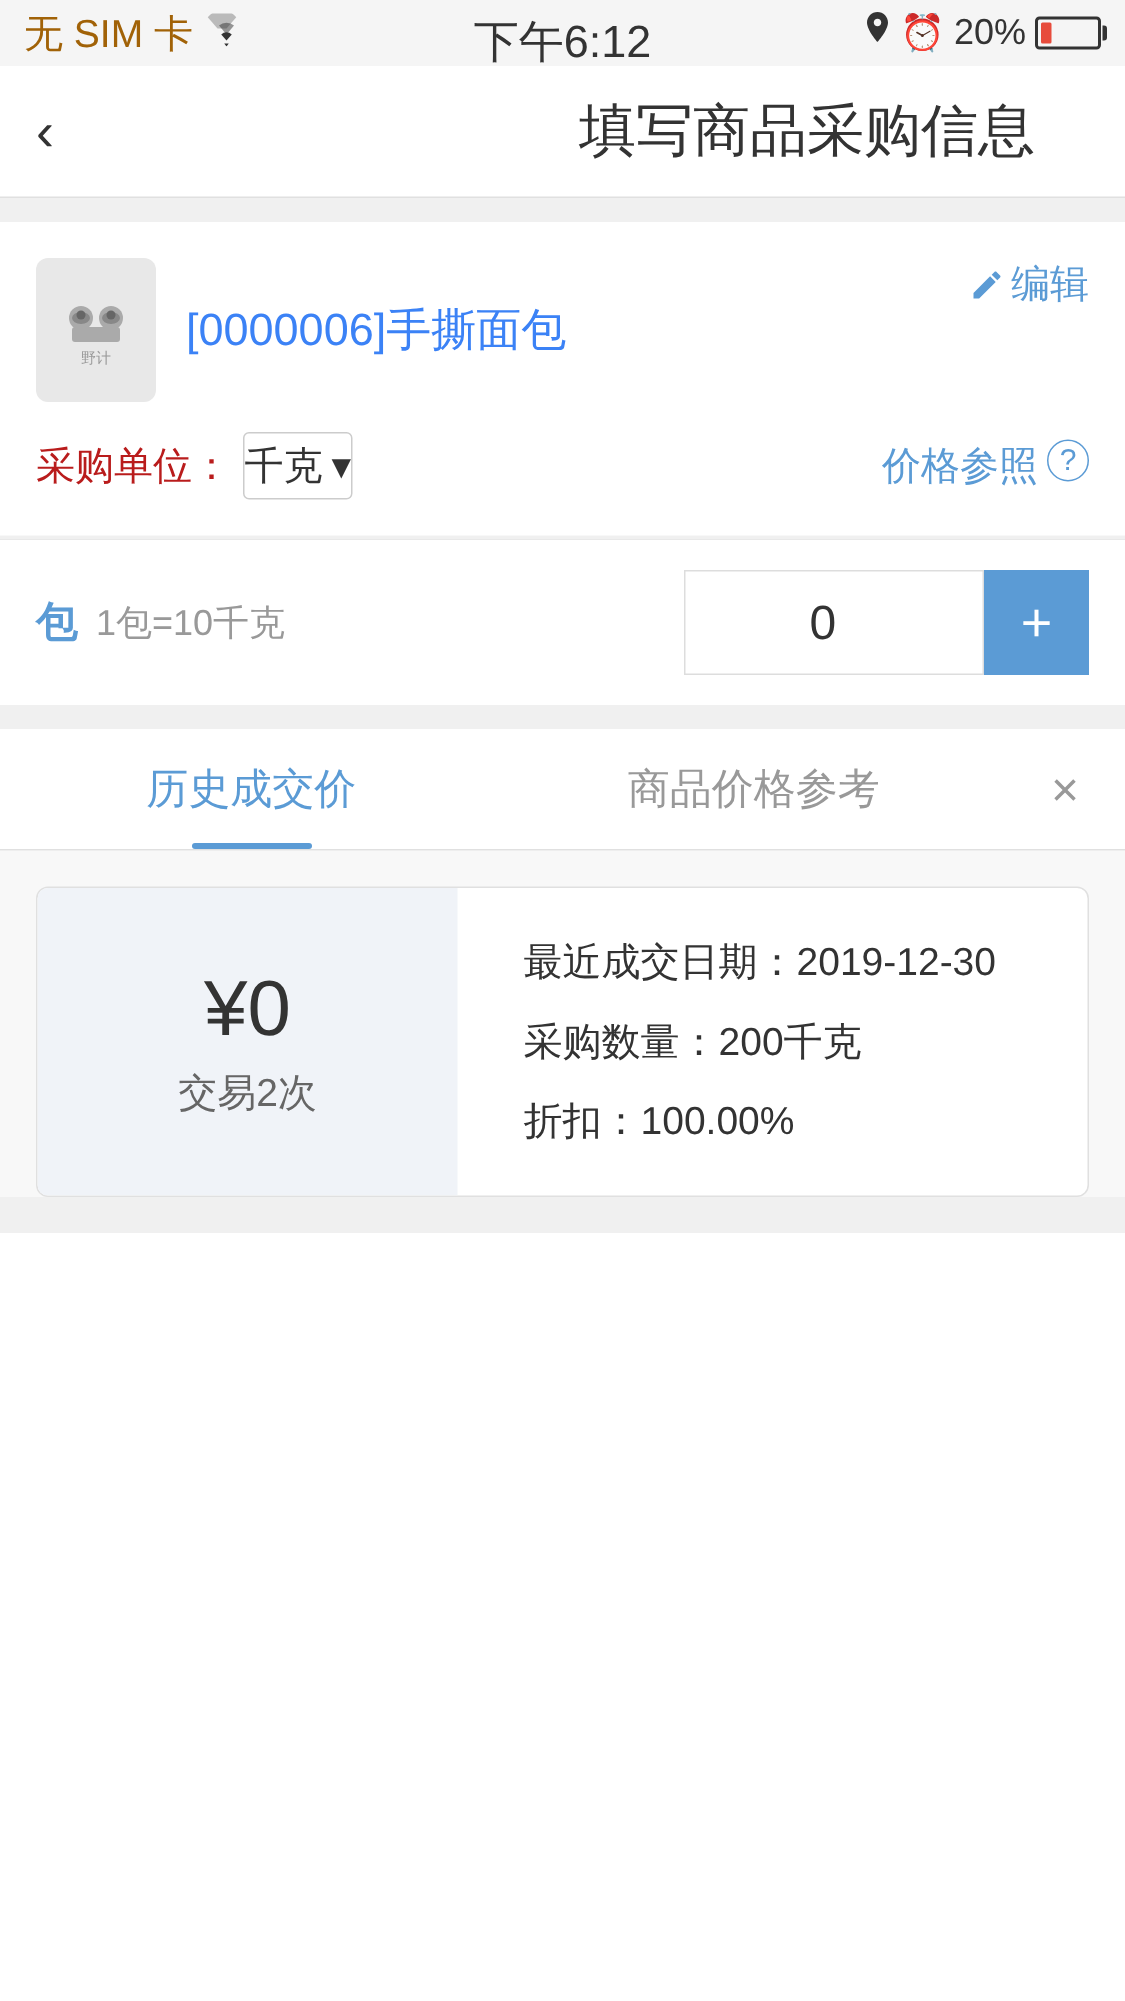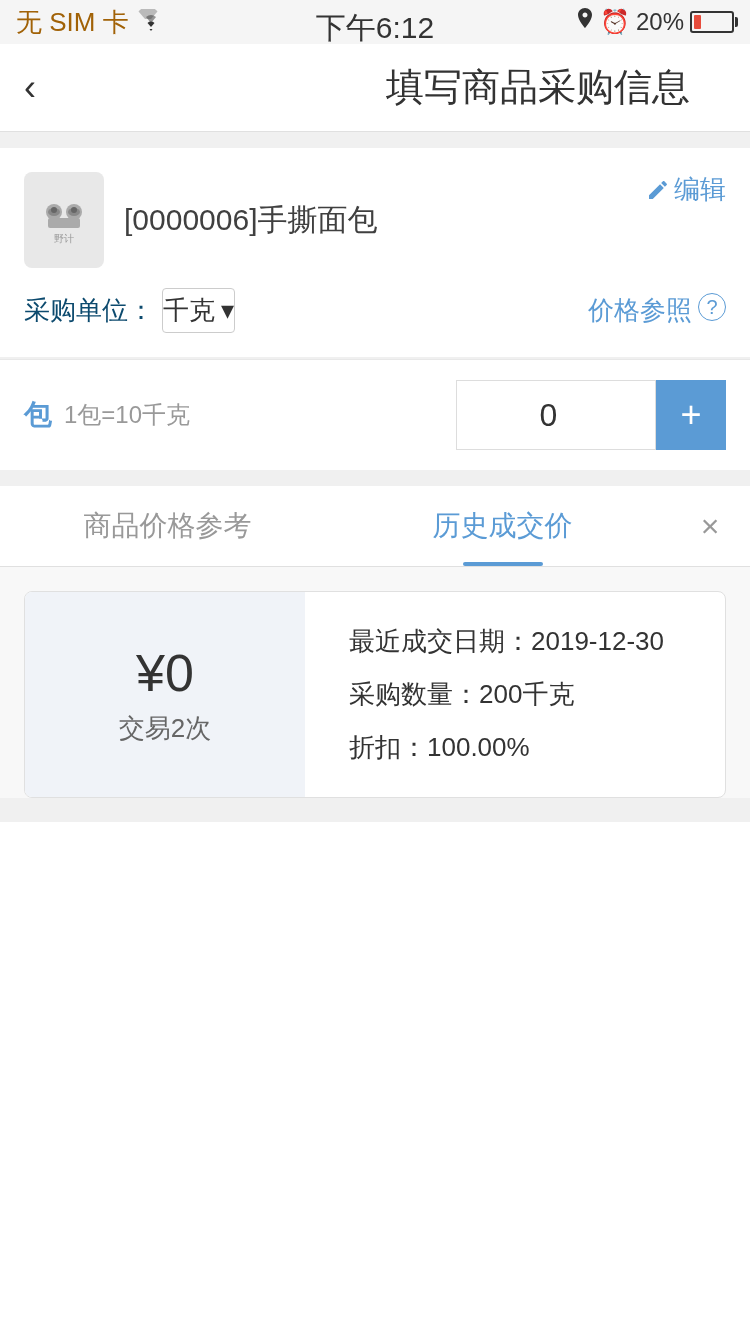--- a/index.html
+++ b/index.html
@@ -119,39 +119,39 @@
       height: 96px;
       background: #e8e8e8;
       border-radius: 8px;
       display: flex;
       align-items: center;
       justify-content: center;
       overflow: hidden;
     }
     .product-name {
       font-size: 30px;
-      color: #404040;
+      color: #3b82f6;
       font-weight: 500;
     }
     .edit-link {
       color: #5b9bd5;
       font-size: 26px;
       display: flex;
       align-items: center;
       gap: 4px;
     }
     .product-unit-row {
       display: flex;
       align-items: center;
       justify-content: space-between;
       margin-top: 10px;
     }
     .unit-label {
       font-size: 26px;
-      color: #0c4a6e;
+      color: #b91c1c;
     }
     .unit-select {
       display: inline-flex;
       align-items: center;
       border: 1px solid #ccc;
       border-radius: 4px;
       padding: 4px 0;
       font-size: 26px;
       color: #333;
       background: #fff;
@@ -390,26 +390,26 @@
     <span class="qty-unit-text">1包=10千克</span>
   </div>
   <div class="quantity-input-group">
     <input class="qty-input" type="number" value="0" style="">
     <button class="qty-plus">+</button>
   </div>
 </div>
 
 <div class="tabs-section">
   <div class="tabs-header">
-    <div class="tab-item">
-      <span>商品价格参考</span>
-    </div>
     <div class="tab-item active">
       <span>历史成交价</span>
       <div class="tab-underline"></div>
+    </div>
+    <div class="tab-item">
+      <span>商品价格参考</span>
     </div>
     <div class="tab-close">
       <span>×</span>
     </div>
   </div>
 
   <div class="price-card">
     <div class="price-card-left">
       <div class="price-amount">
         <span>¥</span><span>0</span>

